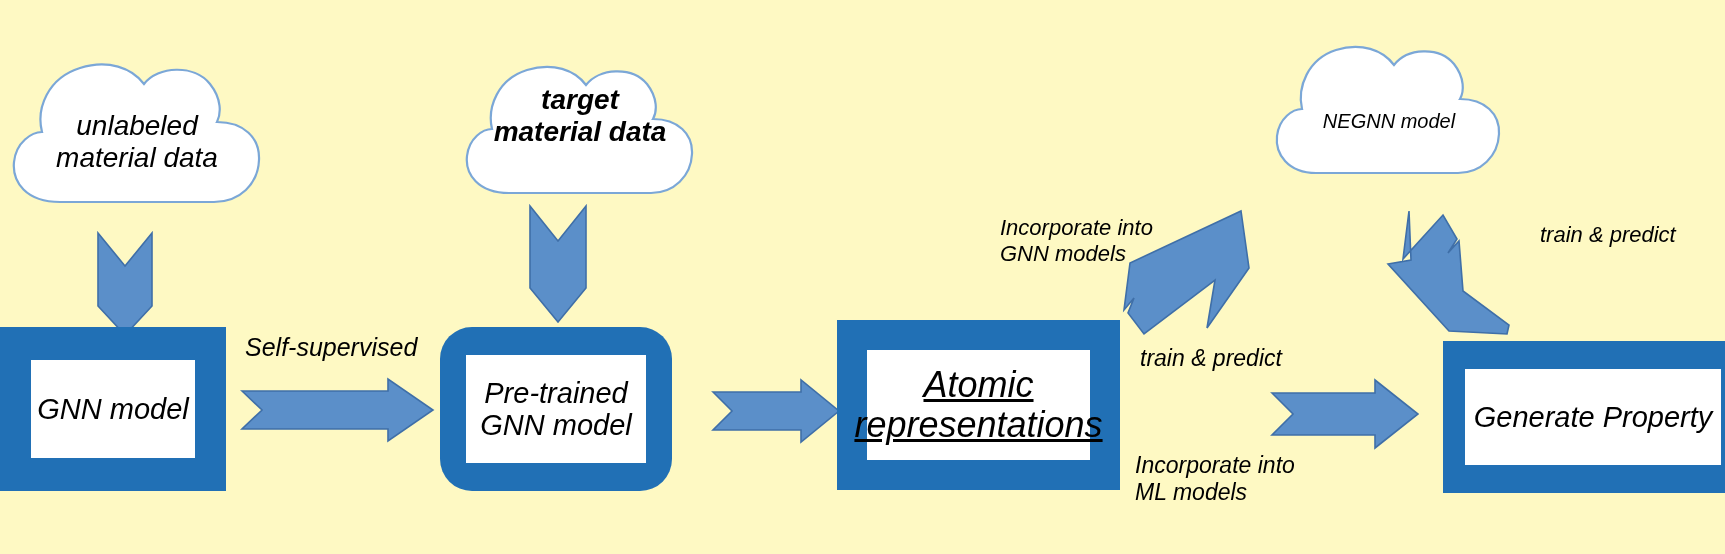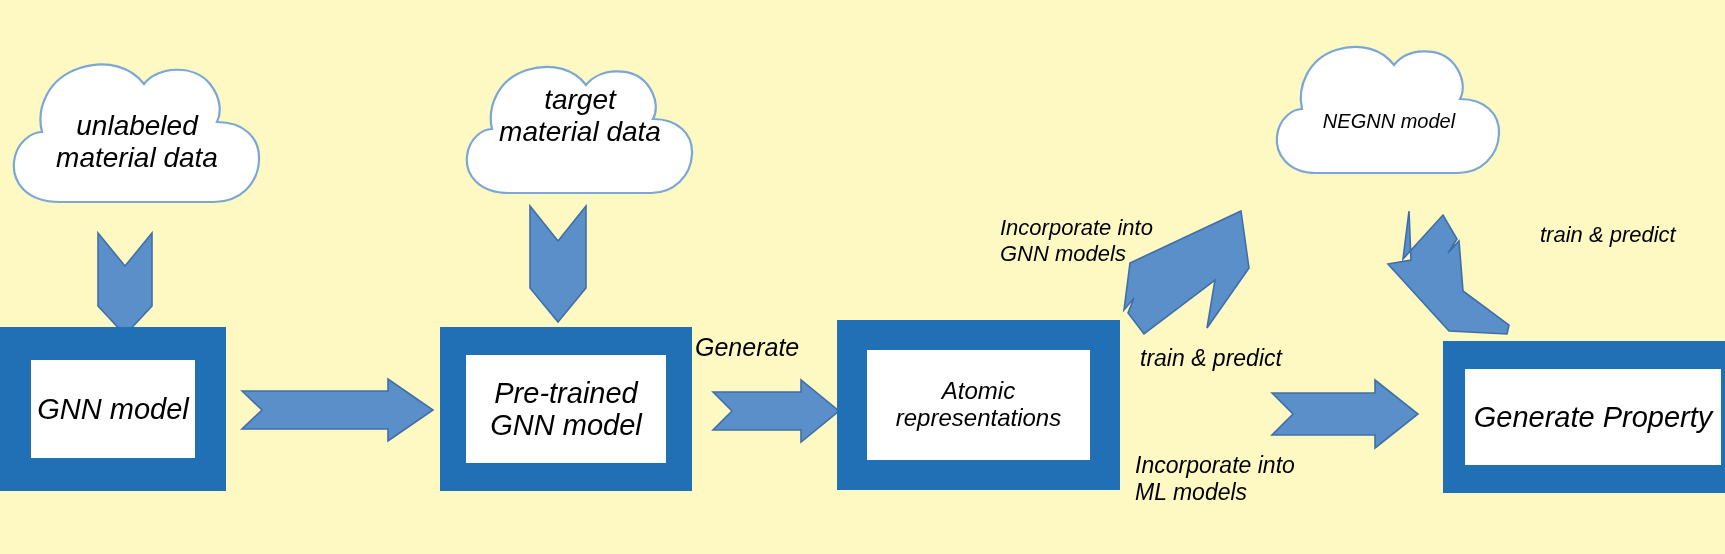--- a/index.html
+++ b/index.html
@@ -92,65 +92,65 @@
   <div class="arrow-wrap" style="left:95px; top:230px; width:60px; height:108px;">
     <svg viewBox="0 0 60 108" preserveAspectRatio="none">
       <path d="M3,3 L30,36 L57,3 L57,76 L30,105 L3,76 Z" fill="#5B8FC9" stroke="#3F6FA8" stroke-width="1.6"></path>
     </svg>
   </div>
 
   <div class="proc-box" style="left:0px; top:327px; width:226px; height:164px; padding:33px 31px;">
     <div class="proc-inner" style="font-size:29px;">GNN model</div>
   </div>
 
+  <div class="edge-label" style="left:245px; top:333px; width:210px; font-size:25px;">Self-supervised</div>
 
   <div class="arrow-wrap" style="left:240px; top:377px; width:195px; height:66px;">
     <svg viewBox="0 0 195 66" preserveAspectRatio="none">
       <path d="M2,14 L22,33 L2,52 L148,52 L148,64 L193,33 L148,2 L148,14 Z" fill="#5B8FC9" stroke="#3F6FA8" stroke-width="1.6"></path>
     </svg>
   </div>
 
 
   <div class="cloud-wrap" style="left:461px; top:46px; width:238px; height:152px;">
     <svg viewBox="0 0 238 152" preserveAspectRatio="none">
       <path d="M48,147
                C17,147 4,128 6,110
                C8,92 22,83 31,83
                C26,61 37,33 66,24
                C92,16 114,24 125,39
                C138,22 171,20 186,38
                C197,52 196,66 192,73
                C217,73 232,88 231,108
                C230,130 213,147 190,147 Z" fill="#FFFFFF" stroke="#7BA7D7" stroke-width="2.2"></path>
     </svg>
-    <div class="cloud-label" style="top:38px; font-size:28px;">target
+    <div class="cloud-label" style="top:38px; font-size:28px;font-weight:bold;">target
 material data</div>
   </div>
 
   <div class="arrow-wrap" style="left:527px; top:203px; width:62px; height:122px;">
     <svg viewBox="0 0 62 122" preserveAspectRatio="none">
       <path d="M3,3 L31,38 L59,3 L59,85 L31,119 L3,85 Z" fill="#5B8FC9" stroke="#3F6FA8" stroke-width="1.6"></path>
     </svg>
   </div>
 
-  <div class="proc-box" style="left:440px; top:327px; width:252px; height:164px; padding:28px 26px;">
+  <div class="proc-box" style="left:440px; top:327px; width:232px; height:164px; padding:28px 26px;border-radius:32px;">
     <div class="proc-inner" style="font-size:29px;">Pre-trained
 GNN  model</div>
   </div>
 
-  <div class="edge-label" style="left:695px; top:333px; width:160px; font-size:25px;">Generate</div>
 
   <div class="arrow-wrap" style="left:711px; top:378px; width:130px; height:66px;">
     <svg viewBox="0 0 130 66" preserveAspectRatio="none">
       <path d="M2,14 L21,33 L2,52 L90,52 L90,64 L128,33 L90,2 L90,14 Z" fill="#5B8FC9" stroke="#3F6FA8" stroke-width="1.6"></path>
     </svg>
   </div>
 
   <div class="proc-box" style="left:837px; top:320px; width:283px; height:170px; padding:30px 30px;">
-    <div class="proc-inner" style="font-size:24px;">Atomic
+    <div class="proc-inner" style="font-size:36px;text-decoration:underline;">Atomic
 representations</div>
   </div>
 
   <div class="cloud-wrap" style="left:1272px; top:28px; width:234px; height:150px;">
     <svg viewBox="0 0 234 150" preserveAspectRatio="none">
       <path d="M44,145
                C16,145 3,126 5,108
                C7,90 21,81 30,81
                C25,59 36,31 64,22
                C89,14 111,22 122,37

